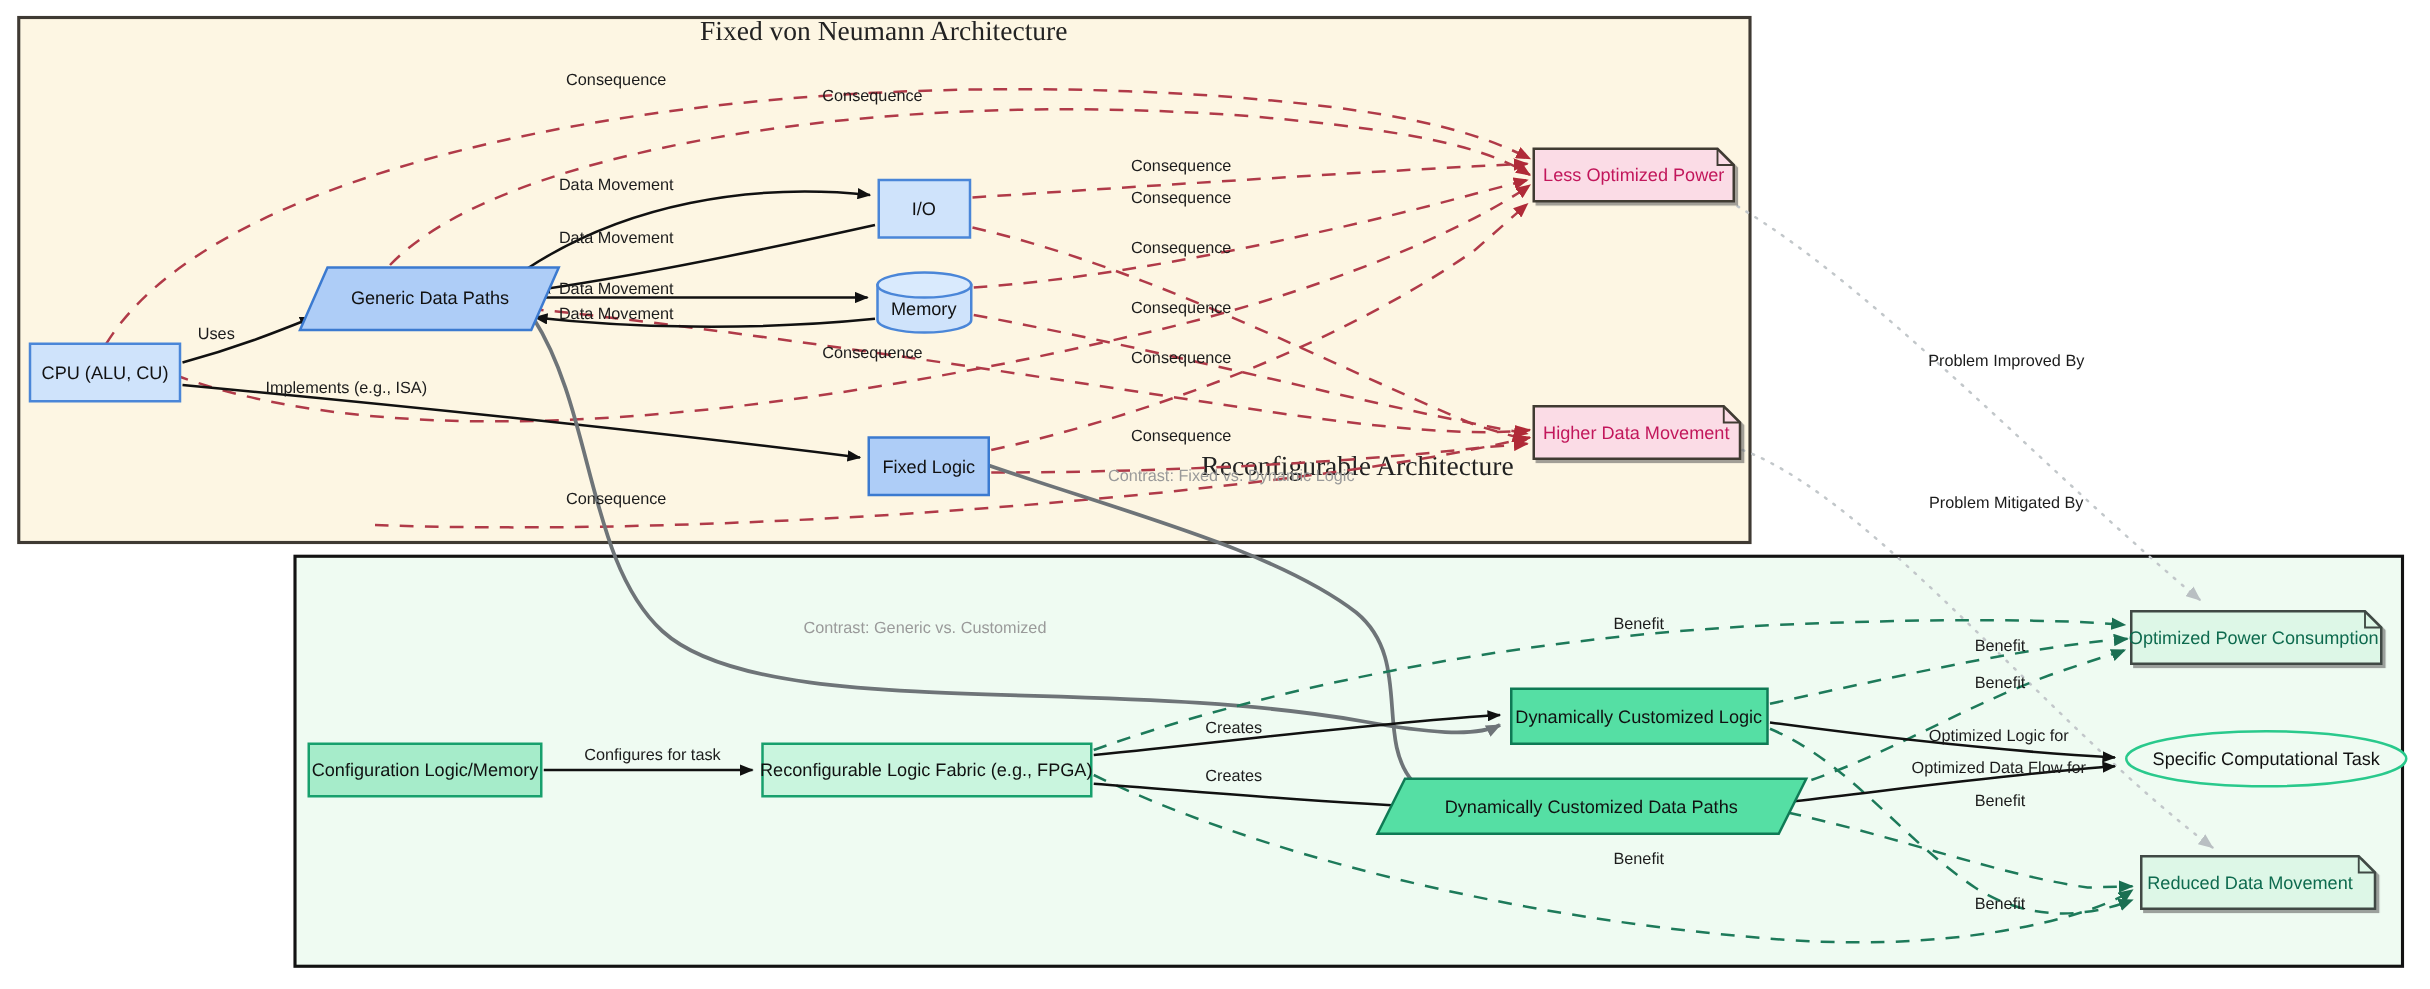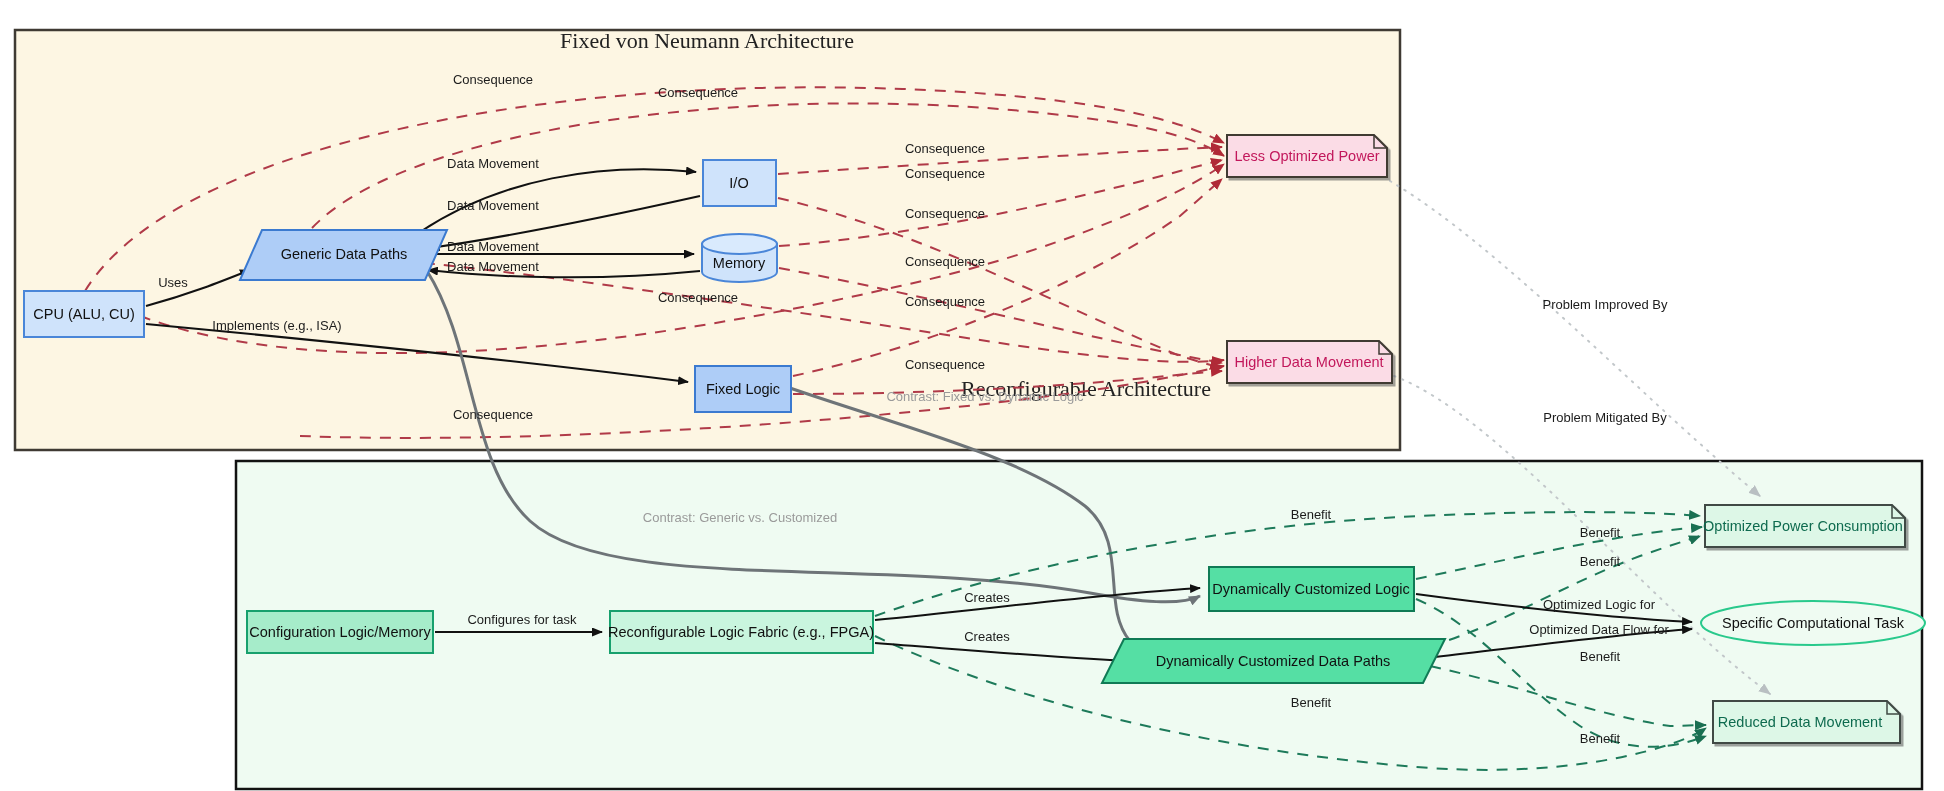--- a/index.html
+++ b/index.html
@@ -1,18 +1,18 @@
 <!DOCTYPE html>
 <html><head>
 <meta charset="utf-8">
 <style>
   html,body{margin:0;padding:0;background:#ffffff;}
   body{width:1944px;height:791px;position:relative;overflow:hidden;
        font-family:"Liberation Sans",sans-serif;}
-  #stage{position:absolute;left:0;top:16px;width:1944px;height:703px;}
+  #stage{position:absolute;left:0;top:0;width:1944px;height:703px;}
   svg#canvas{position:absolute;left:0;top:0;width:1944px;height:791px;}
   .cluster-title{font-family:"Liberation Serif",serif;font-size:22px;fill:#222222;}
   .node-label{font-size:14.5px;}
   .edge-label{font-size:13px;fill:#1c1c1c;font-family:"Liberation Sans",sans-serif;}
   .edge-label-muted{font-size:13px;fill:#9a9a9a;font-family:"Liberation Sans",sans-serif;}
   .lbl-pink{fill:#c2185b;}
   .lbl-green-dark{fill:#0f6b4f;}
   .lbl-black{fill:#111111;}
 </style>
 </head>

